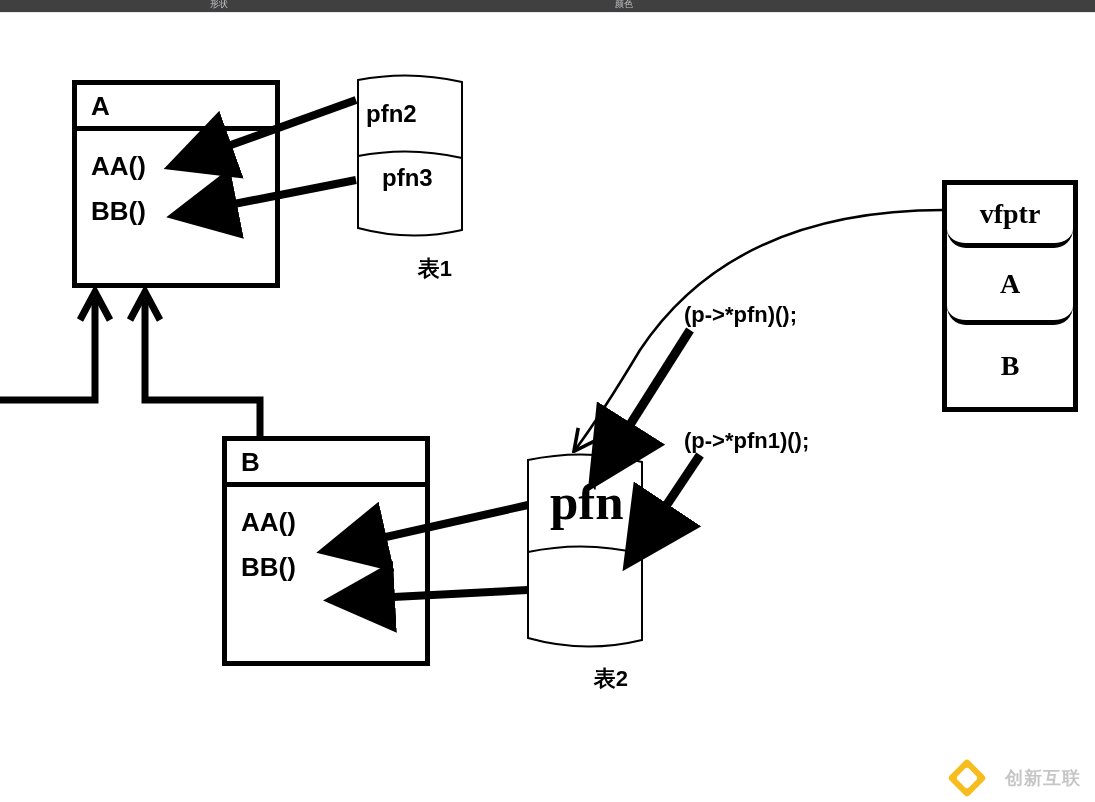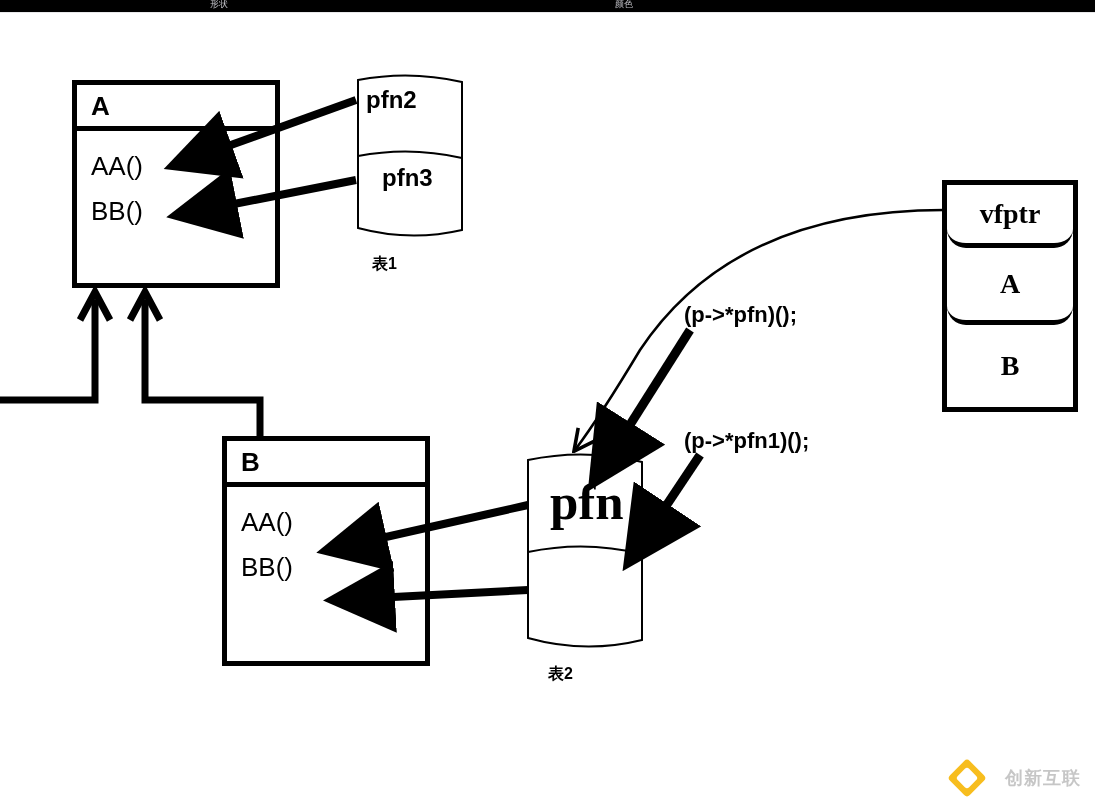--- a/index.html
+++ b/index.html
@@ -17,21 +17,21 @@
     width: 1095px;
     height: 802px;
     background: #ffffff;
   }
   
   .ribbon-hint {
     position: absolute;
     top: 0; left: 0;
     width: 100%;
     height: 12px;
-    background: #000000;
+    background: #404040;
     border-bottom: 1px solid #e8e8ea;
     font-size: 9px;
     color: #bfbfc5;
   }
   .ribbon-hint span { position: absolute; top: -2px; }
 
   
   .classbox {
     position: absolute;
     border: 5px solid #000;
@@ -40,39 +40,39 @@
   .classbox .title {
     border-bottom: 5px solid #000;
     font-weight: 700;
     font-size: 26px;
     padding: 6px 14px 4px 14px;
   }
   .classbox .body {
     padding: 14px 14px 6px 14px;
   }
   .classbox .method {
-    font-weight: 400;
+    font-weight: 700;
     font-size: 26px;
     margin: 6px 0 14px 0;
   }
 
   
   .sheet {
     position: absolute;
   }
   .sheet .cell-label {
     position: absolute;
     font-weight: 700;
     font-size: 24px;
   }
   .caption {
     position: absolute;
     font-weight: 700;
-    font-size: 16px;
-    text-align: left;
+    font-size: 22px;
+    text-align: right;
   }
 
   
   .code {
     position: absolute;
     font-weight: 700;
     font-size: 22px;
     white-space: nowrap;
   }
 
@@ -164,21 +164,21 @@
       <div class="method">AA()</div>
       <div class="method">BB()</div>
     </div>
   </div>
 
   <div class="sheet" style="top:72px; left:350px; width:120px; height:168px;">
     <svg width="120" height="170">
       <path d="M8 8 Q 60 -2 112 10 L112 158 Q 60 170 8 156 Z" fill="#fff" stroke="#000" stroke-width="2"></path>
       <path d="M8 84 Q 60 74 112 86" fill="none" stroke="#000" stroke-width="2"></path>
     </svg>
-    <div class="cell-label" style="top:14px; left:16px;">pfn2</div>
+    <div class="cell-label" style="top:28px; left:16px;">pfn2</div>
     <div class="cell-label" style="top:92px; left:32px;">pfn3</div>
   </div>
   <div class="caption" style="top:254px; left:372px; width:80px;">表1</div>
 
   <div class="sheet" style="top:450px; left:520px; width:130px; height:200px;">
     <svg width="130" height="205">
       <path d="M8 10 Q 65 -2 122 12 L122 190 Q 65 204 8 188 Z" fill="#fff" stroke="#000" stroke-width="2"></path>
       <path d="M8 102 Q 65 90 122 104" fill="none" stroke="#000" stroke-width="2"></path>
     </svg>
     <div class="cell-label hand" style="top:23px; left:30px; font-size:51px;">pfn</div>

